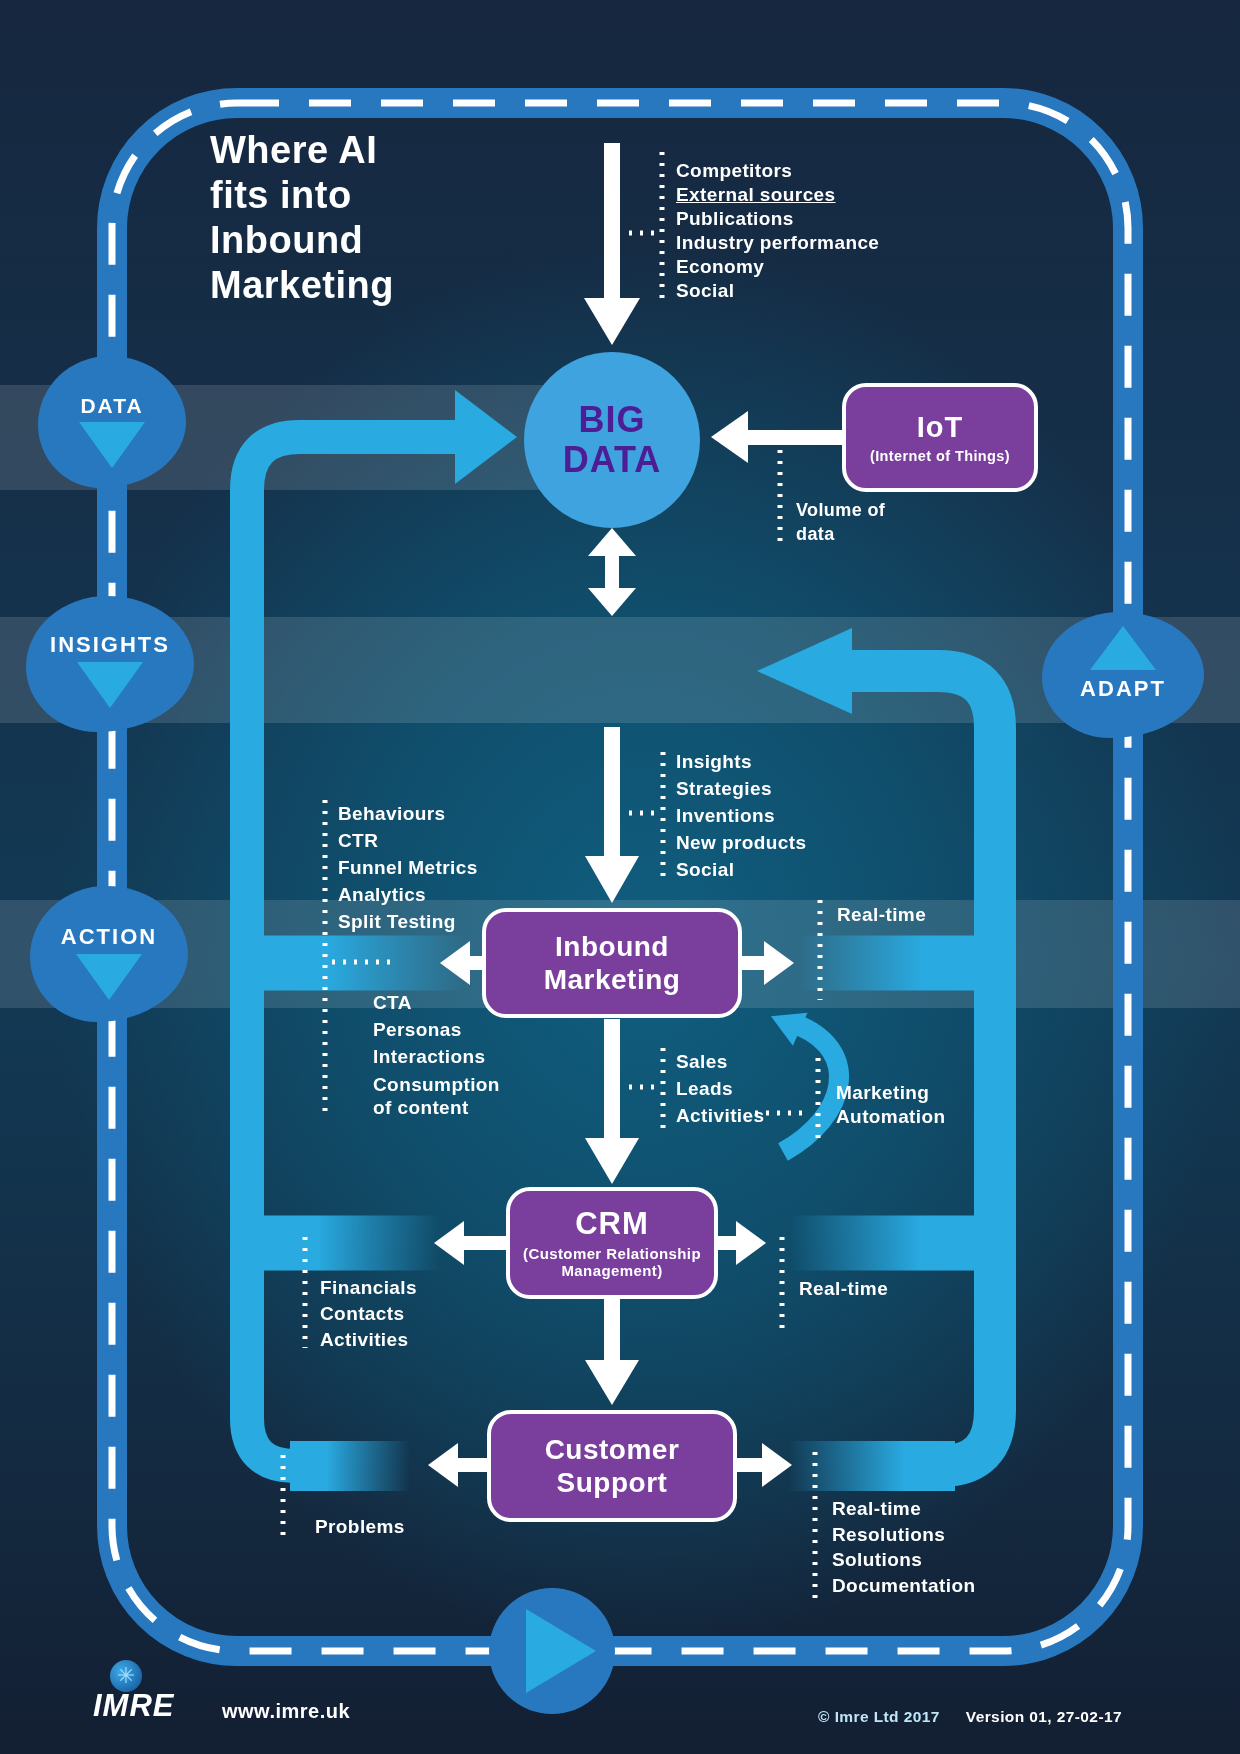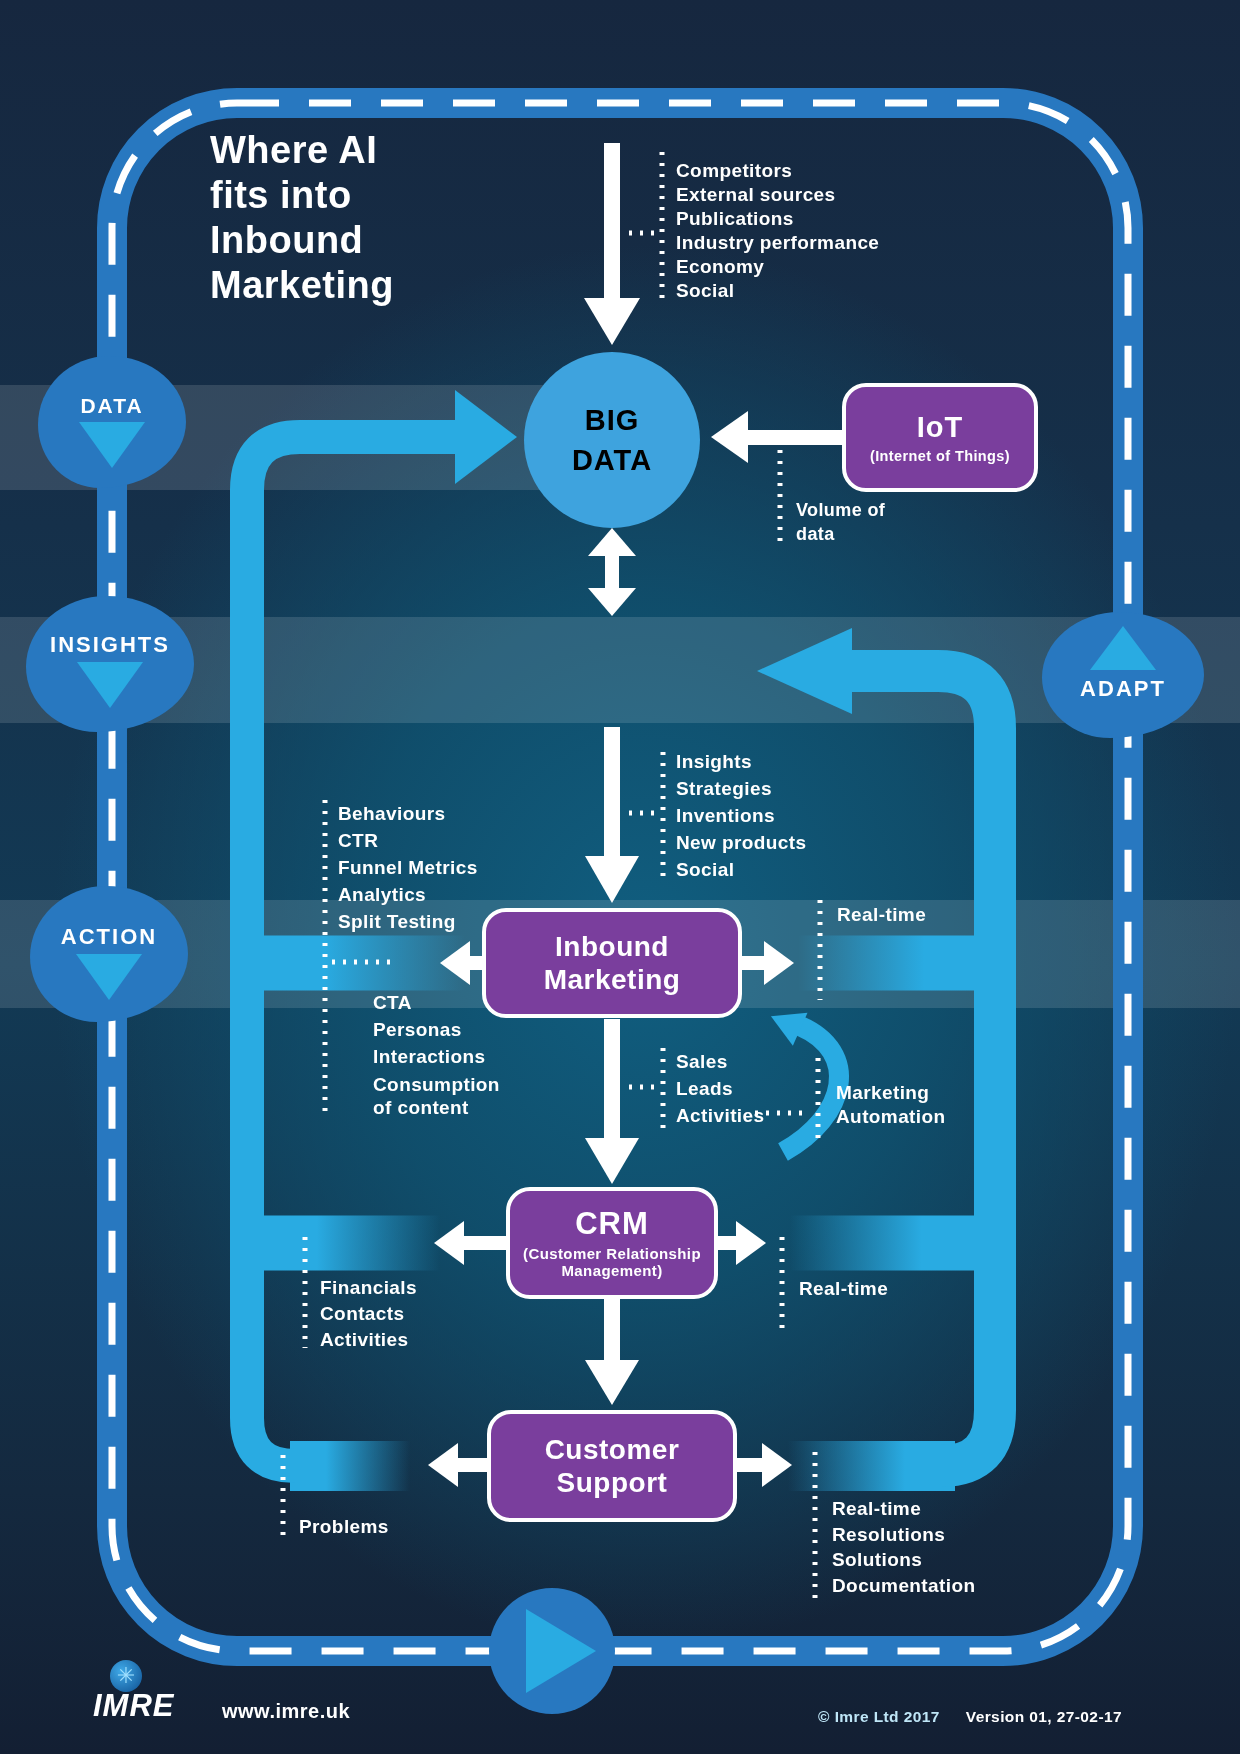--- a/index.html
+++ b/index.html
@@ -17,22 +17,22 @@
     position:absolute;background:#7a3e9d;border:4px solid #fff;border-radius:24px;
     color:#fff;display:flex;flex-direction:column;align-items:center;justify-content:center;
     box-sizing:border-box;text-align:center;
   }
   .node .t-big{font-size:33px;font-weight:bold;letter-spacing:1px;line-height:34px;}
   .node .t-med{font-size:28px;font-weight:bold;letter-spacing:.5px;line-height:33px;}
   .node .t-sub{font-size:15px;font-weight:600;letter-spacing:.4px;margin-top:4px;line-height:17px;}
   
   .bigdata{
     position:absolute;left:524px;top:352px;width:176px;height:176px;border-radius:50%;
-    background:#3ea3de;color:#000000;display:flex;flex-direction:column;align-items:center;justify-content:center;
-    font-weight:bold;font-size:29px;line-height:40px;letter-spacing:1px;
+    background:#3ea3de;color:#4c1d95;display:flex;flex-direction:column;align-items:center;justify-content:center;
+    font-weight:bold;font-size:36px;line-height:40px;letter-spacing:1px;
   }
   
   .blob{
     position:absolute;background:#2878c0;color:#fff;
     display:flex;flex-direction:column;align-items:center;
     border-radius:48% 52% 58% 42% / 52% 50% 50% 48%;
   }
   .blob-label{font-weight:bold;letter-spacing:2px;font-size:22px;}
   .tri-down{width:0;height:0;border-left:33px solid transparent;border-right:33px solid transparent;border-top:46px solid #29abe2;}
   .tri-up{width:0;height:0;border-left:33px solid transparent;border-right:33px solid transparent;border-bottom:44px solid #29abe2;}
@@ -212,21 +212,21 @@
     <div class="t-sub" style="width:178px;">(Customer Relationship Management)</div>
   </div>
 
   <div class="node" style="left:487px;top:1410px;width:250px;height:112px;">
     <div class="t-med">Customer</div>
     <div class="t-med">Support</div>
   </div>
 
   <div class="list" style="left:676px;top:159px;">
     <div class="li" style="line-height:24px;">Competitors</div>
-    <div class="li" style="line-height:24px;">External sources</div>
+    <div class="li" style="line-height:24px;text-decoration:underline;">External sources</div>
     <div class="li" style="line-height:24px;">Publications</div>
     <div class="li" style="line-height:24px;">Industry performance</div>
     <div class="li" style="line-height:24px;">Economy</div>
     <div class="li" style="line-height:24px;">Social</div>
   </div>
 
   <div class="lab" style="left:796px;top:498px;width:90px;font-size:18px;">
     <span>Volume of data</span>
   </div>
 
@@ -270,21 +270,21 @@
   <div class="list" style="left:320px;top:1275px;">
     <div class="li" style="line-height:26px;">Financials</div>
     <div class="li" style="line-height:26px;">Contacts</div>
     <div class="li" style="line-height:26px;">Activities</div>
   </div>
 
   <div class="lab" style="left:799px;top:1277px;">
     <span>Real-time</span>
   </div>
 
-  <div class="lab" style="left:299px;top:1515px;">
+  <div class="lab" style="left:315px;top:1515px;">
     <span>Problems</span>
   </div>
 
   <div class="list" style="left:832px;top:1496px;">
     <div class="li" style="line-height:25.5px;">Real-time</div>
     <div class="li" style="line-height:25.5px;">Resolutions</div>
     <div class="li" style="line-height:25.5px;">Solutions</div>
     <div class="li" style="line-height:25.5px;">Documentation</div>
   </div>
 

